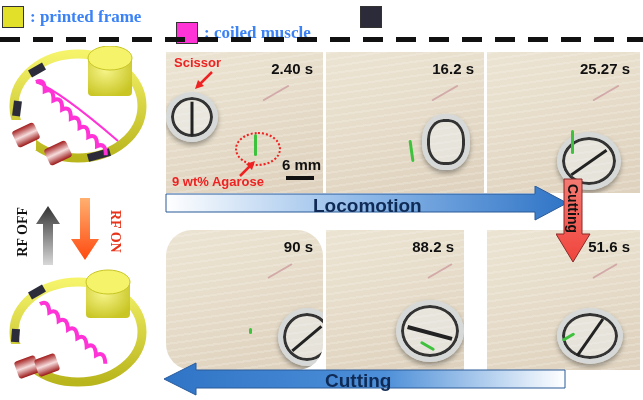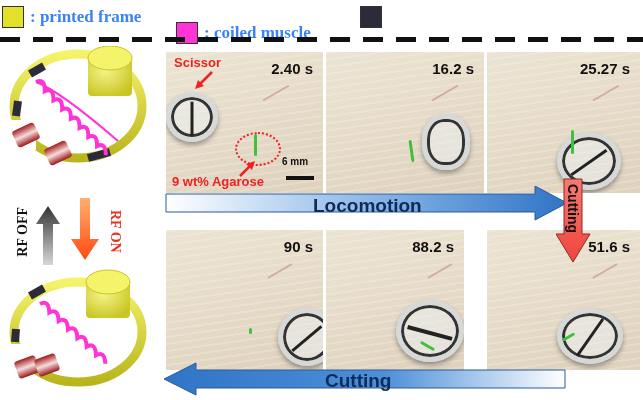--- a/index.html
+++ b/index.html
@@ -14,21 +14,21 @@
          background:linear-gradient(160deg,#ece4d3 0%,#e6dcc9 45%,#ded1bd 100%);}
   .panel::before{content:"";position:absolute;left:0;top:0;right:0;bottom:0;
          background:repeating-linear-gradient(172deg,rgba(255,255,255,0.18) 0 2px,transparent 2px 7px);}
   .scratch{position:absolute;height:2px;background:#c9939a;border-radius:2px;opacity:0.7;}
   .time{position:absolute;top:8px;right:10px;font-weight:bold;font-size:15px;color:#111;}
   .robot{position:absolute;border-radius:50%;border:5px solid rgba(210,215,215,0.85);
          box-shadow:inset 0 0 0 3px #333, 0 3px 5px rgba(0,0,0,0.35);background:rgba(235,238,238,0.55);}
   .robot .bar{position:absolute;left:50%;top:50%;width:80%;height:3px;background:#222;transform-origin:0 50%;}
   .agar{position:absolute;width:3px;background:#3ec23e;border-radius:2px;}
   .red-lbl{position:absolute;color:#ee2222;font-weight:bold;font-size:13px;white-space:nowrap;}
-  .scale-lbl{position:absolute;font-weight:bold;font-size:10px;color:#111;}
+  .scale-lbl{position:absolute;font-weight:bold;font-size:15px;color:#111;}
   .scale-bar{position:absolute;height:4px;background:#111;}
   .arrow-text{position:absolute;font-weight:bold;font-size:19px;color:#0f2a55;white-space:nowrap;}
   .rf-text{position:absolute;font-family:"Liberation Serif",serif;font-weight:bold;font-size:14px;writing-mode:vertical-rl;white-space:nowrap;}
 </style>
 </head>
 <body>
 
 <div class="legend">
   <div class="lg-item" style="left:2px;">
     <div class="swatch" style="background:#e3e02a;"></div>
@@ -144,21 +144,21 @@
       <linearGradient id="locoG" x1="0" x2="1">
         <stop offset="0" stop-color="#ffffff"></stop>
         <stop offset="0.5" stop-color="#8db8e8"></stop>
         <stop offset="1" stop-color="#2f74c6"></stop>
       </linearGradient>
     </defs>
   <polygon points="1,8 370,8 370,0 402,17 370,34 370,26 1,26" fill="url(#locoG)" stroke="#2a5a98" stroke-width="1"></polygon>
 </svg>
 <span class="arrow-text" style="left:313px;top:195px;">Locomotion</span>
 
-<div class="panel" style="left:166px;top:230px;width:157px;height:140px;">
+<div class="panel" style="left:166px;top:230px;width:157px;height:140px;border-radius:26px;">
   <div class="scratch" style="left:100px;top:40px;width:28px;transform:rotate(-30deg);"></div>
   <span class="time">90 s</span>
   <div class="agar" style="left:83px;top:98px;height:6px;"></div>
   <div class="robot" style="left:112px;top:78px;width:48px;height:48px;">
       <div class="bar" style="transform:rotate(-40deg) translateX(-50%);"></div>
     </div>
 </div>
 
 <div class="panel" style="left:326px;top:230px;width:138px;height:140px;">
   <div class="scratch" style="left:100px;top:40px;width:28px;transform:rotate(-30deg);"></div>

